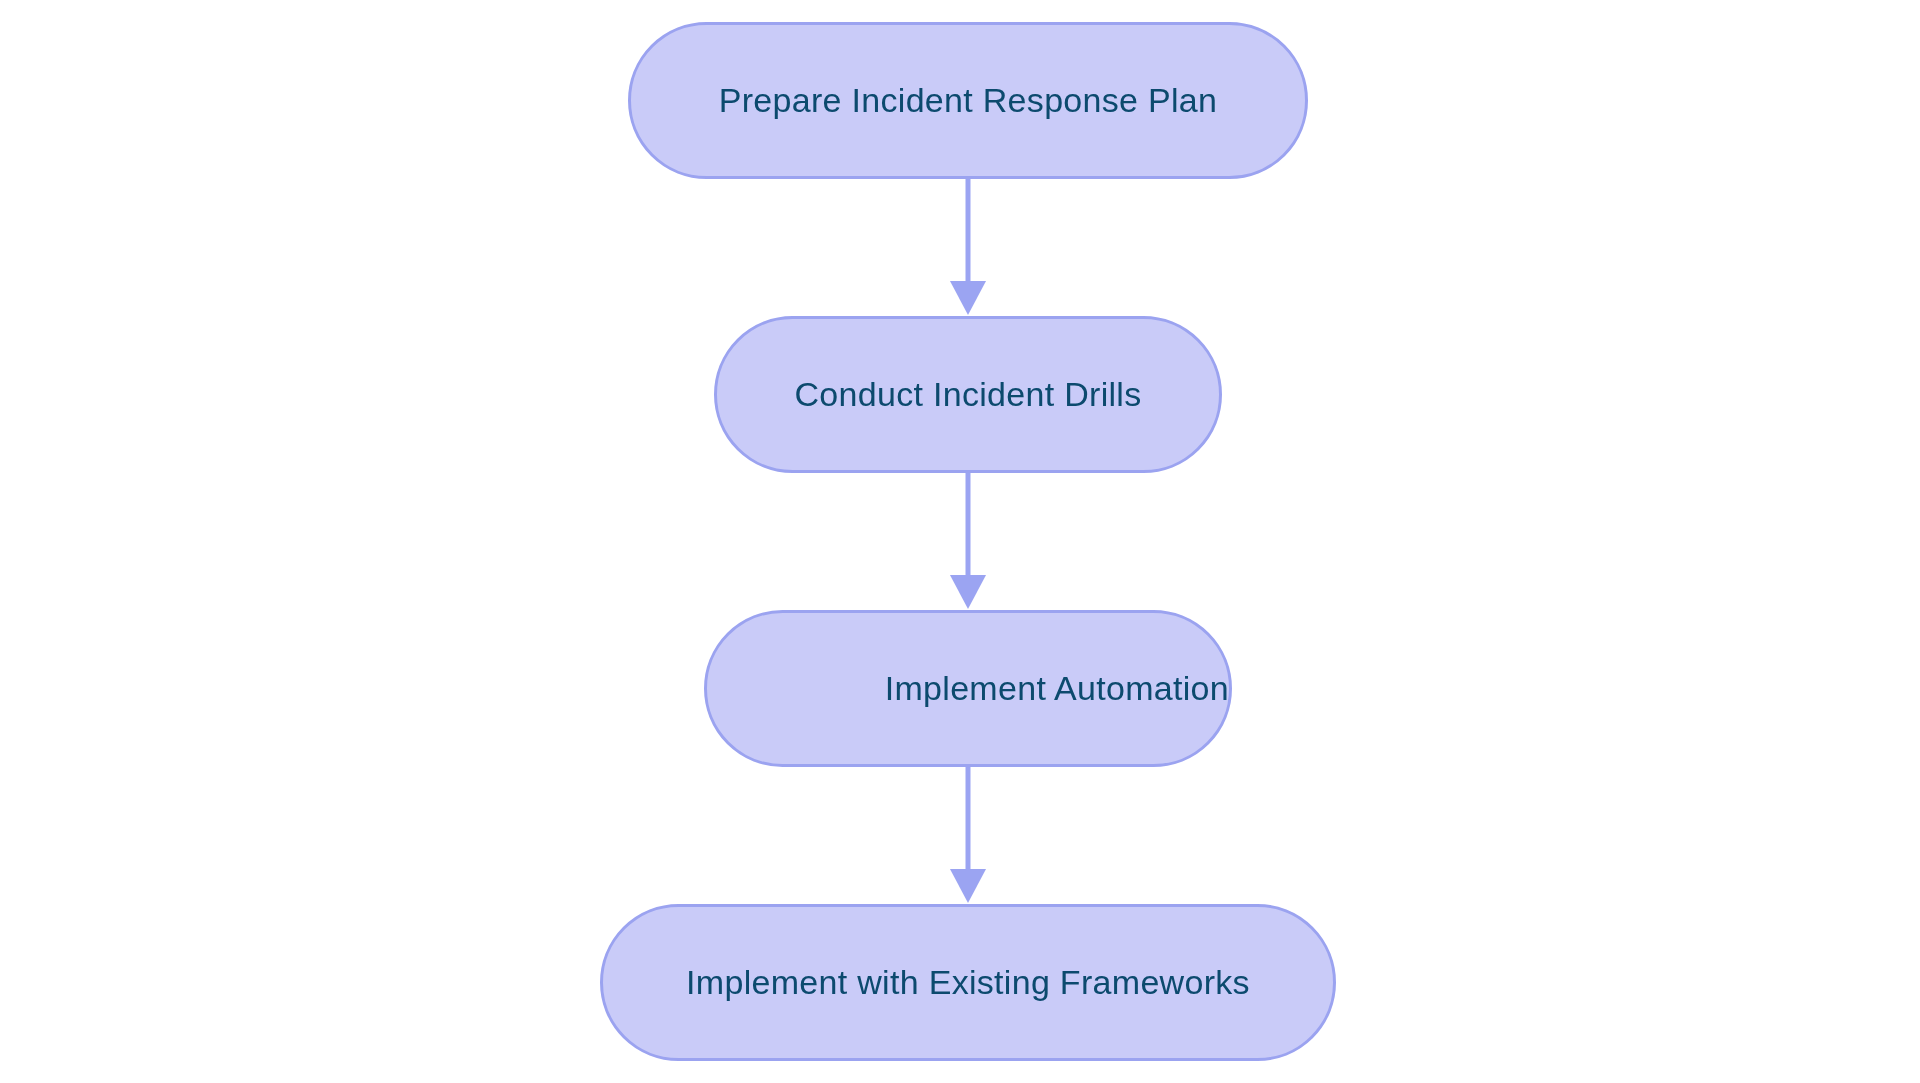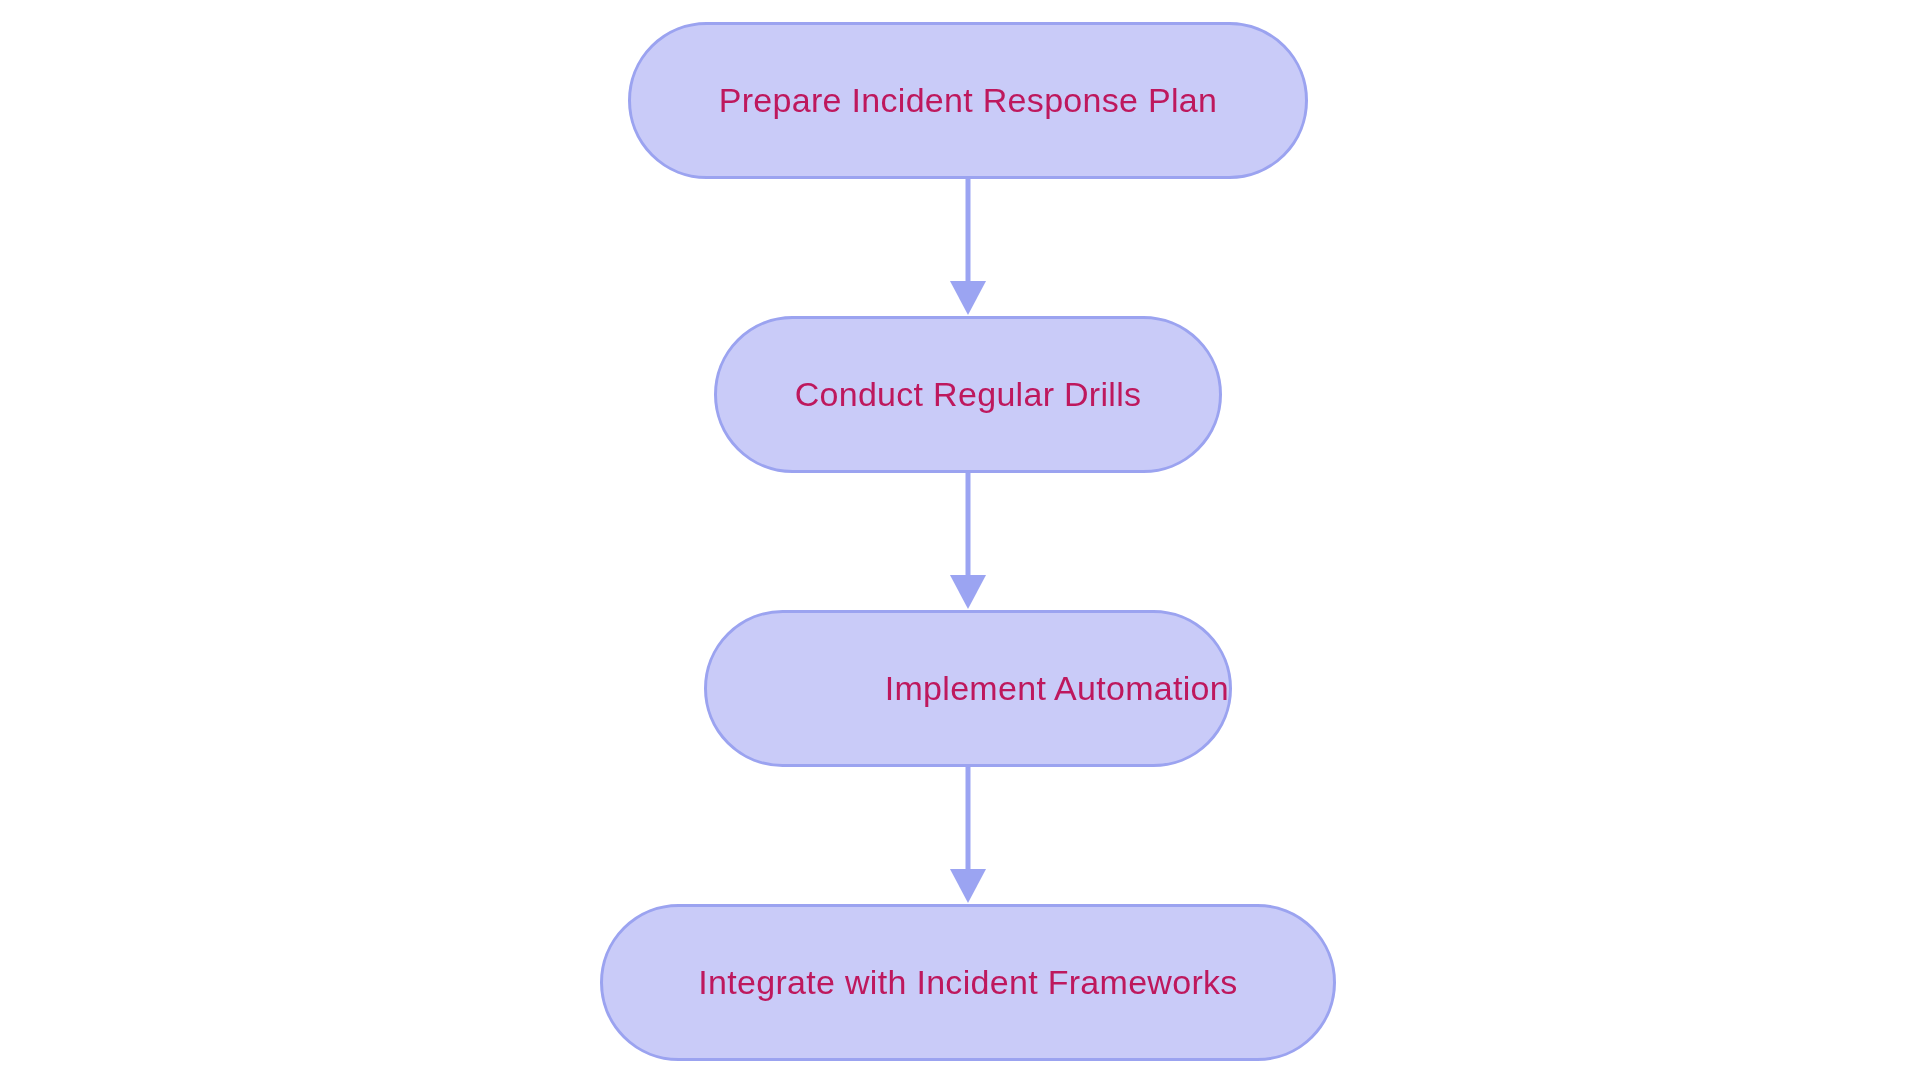--- a/index.html
+++ b/index.html
@@ -29,21 +29,21 @@
   }
   .node {
     height: 157px;
     border-radius: 79px;
     background: #c9cbf8;
     border: 3px solid #9ba3f0;
     box-sizing: border-box;
     display: flex;
     align-items: center;
     justify-content: center;
-    color: #be185d;
+    color: #0c4a6e;
     font-size: 34px;
     font-weight: 400;
     letter-spacing: 0.3px;
     white-space: nowrap;
     flex: 0 0 auto;
   }
   .node--1 { width: 680px; }
   .node--2 { width: 508px; }
   .node--3 { width: 528px; justify-content: flex-end; }
   .node--4 { width: 736px; }
@@ -70,35 +70,35 @@
     <div class="node node--1">
       <span>Prepare Incident Response Plan</span>
     </div>
 
     <svg class="edge" viewBox="0 0 40 137" aria-hidden="true">
       <line x1="20" y1="0" x2="20" y2="104"></line>
       <polygon points="2,102 38,102 20,136"></polygon>
     </svg>
 
     <div class="node node--2">
-      <span>Conduct Regular Drills</span>
+      <span>Conduct Incident Drills</span>
     </div>
 
     <svg class="edge" viewBox="0 0 40 137" aria-hidden="true">
       <line x1="20" y1="0" x2="20" y2="104"></line>
       <polygon points="2,102 38,102 20,136"></polygon>
     </svg>
 
     <div class="node node--3">
       <span>Implement Automation</span>
     </div>
 
     <svg class="edge" viewBox="0 0 40 137" aria-hidden="true">
       <line x1="20" y1="0" x2="20" y2="104"></line>
       <polygon points="2,102 38,102 20,136"></polygon>
     </svg>
 
     <div class="node node--4">
-      <span>Integrate with Incident Frameworks</span>
+      <span>Implement with Existing Frameworks</span>
     </div>
 
   </div>
 </div>
 
 </body></html>

